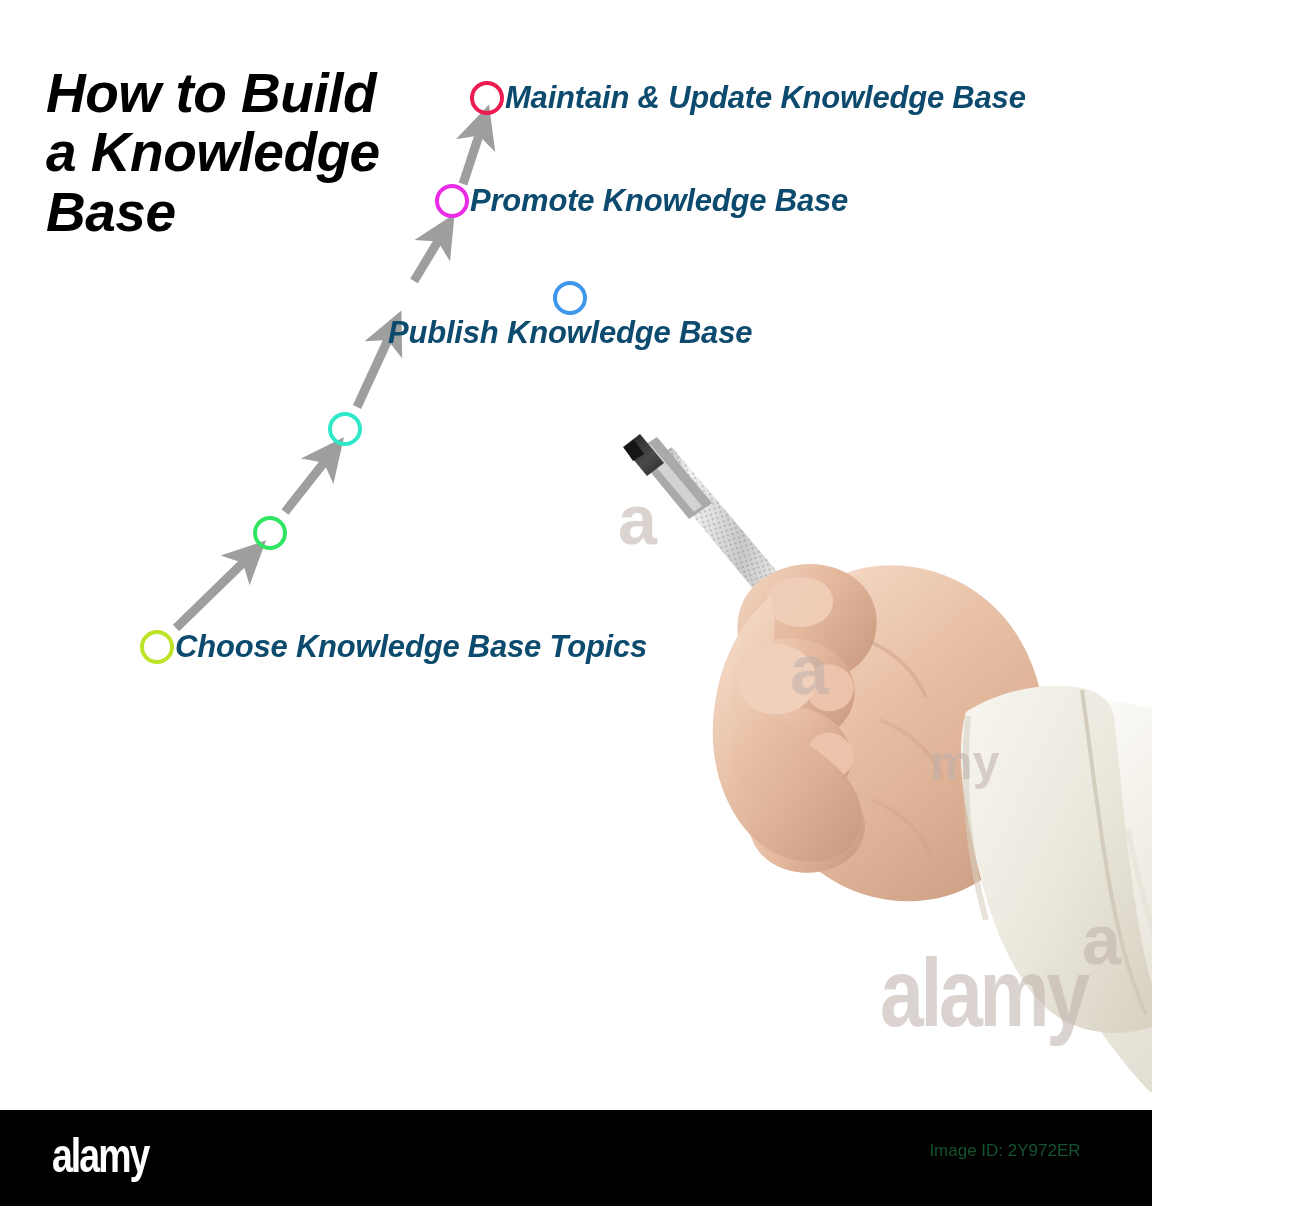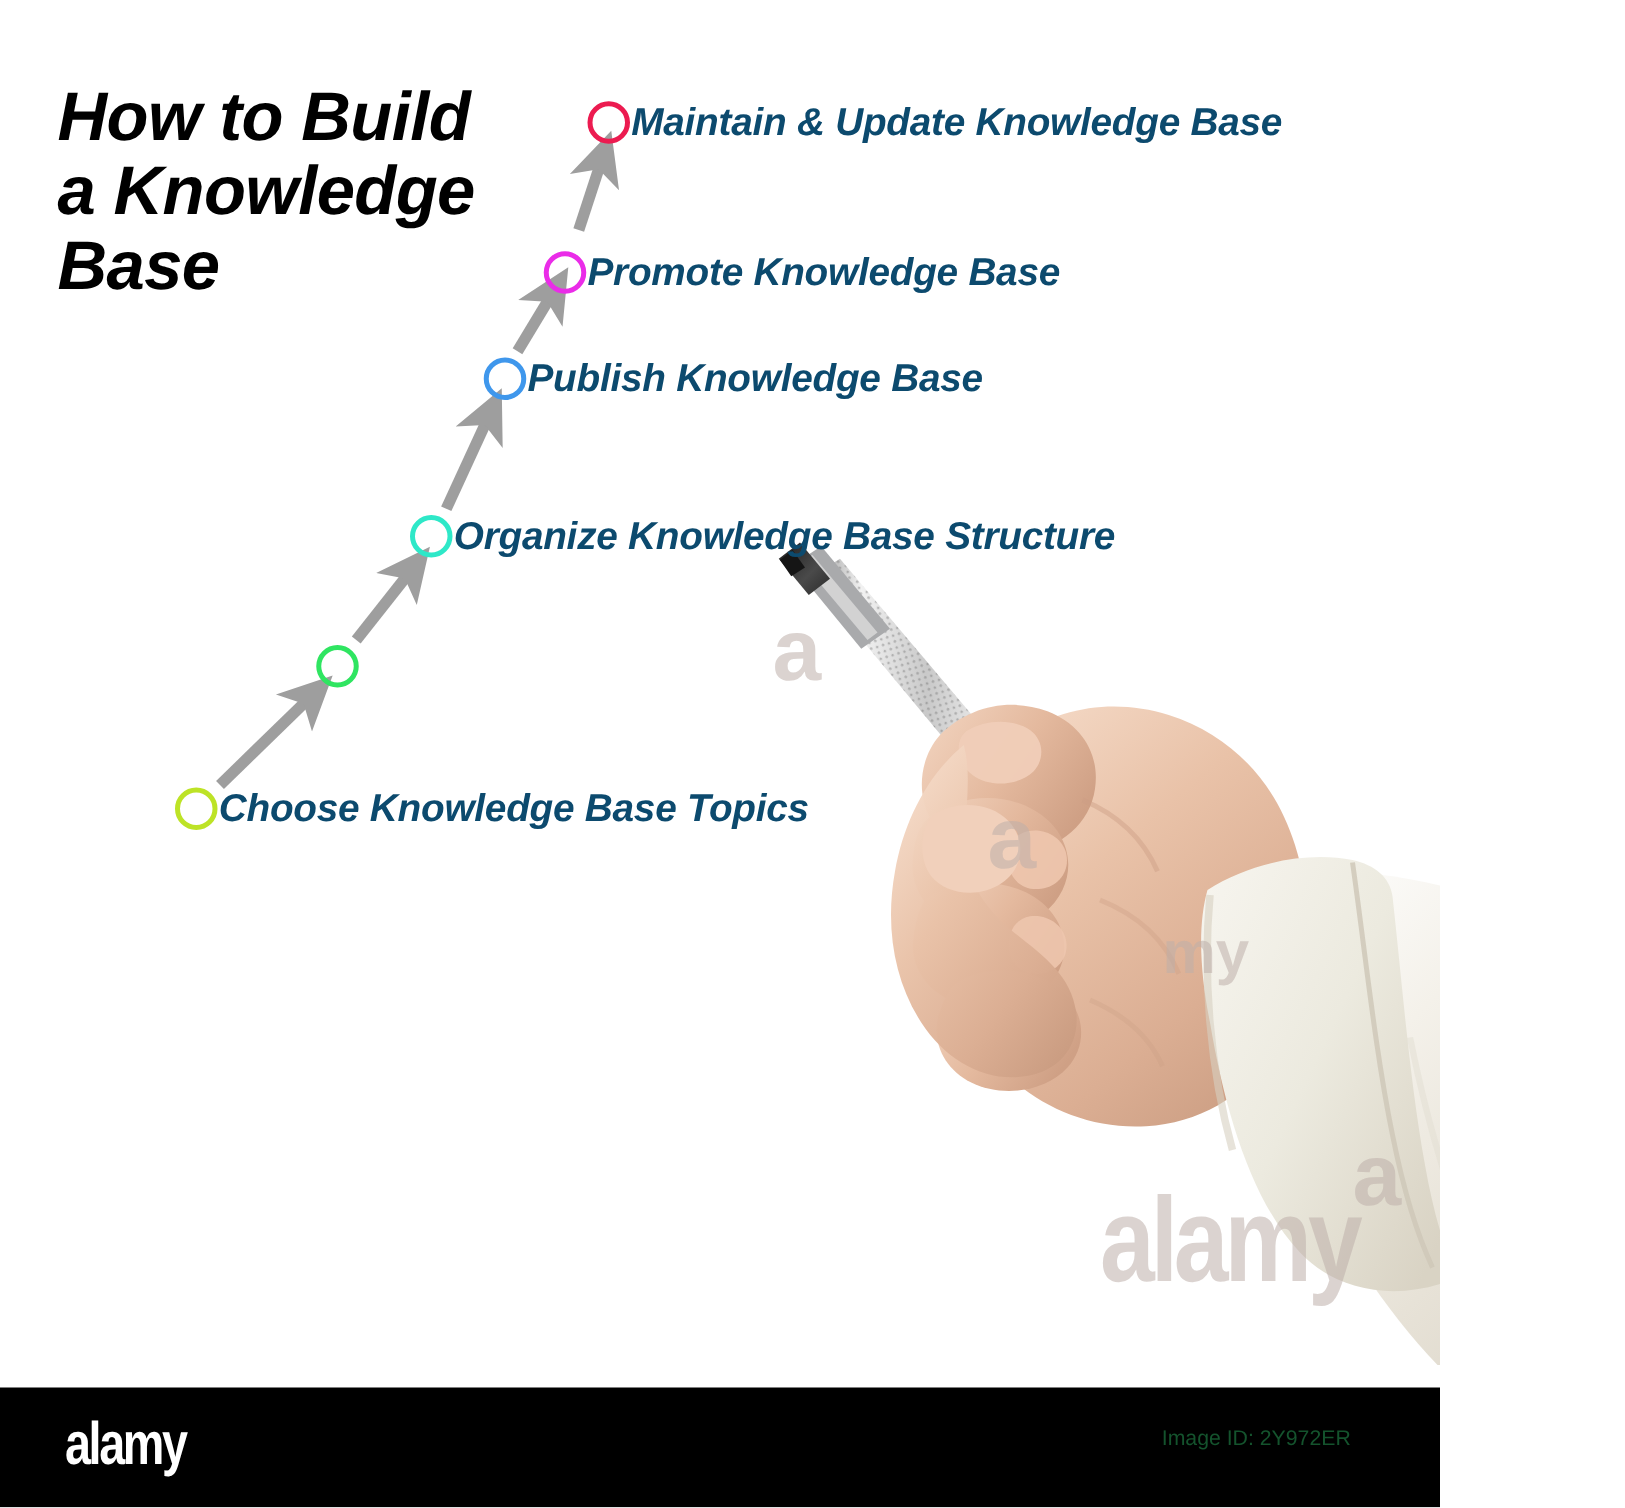--- a/index.html
+++ b/index.html
@@ -311,29 +311,28 @@
       <span class="step-circle" style="border-color:#bde326;"></span>
       <span class="step-label">Choose Knowledge Base Topics</span>
     </div>
 
     <div class="step" style="left:253px; top:511px;">
       <span class="step-circle" style="border-color:#2fe561;"></span>
     </div>
 
     <div class="step" style="left:328px; top:407px;">
       <span class="step-circle" style="border-color:#2ee8c8;"></span>
-      <span class="step-label">Organize Knowledge Base Structure</span>
-    </div>
-
-    <div class="step" style="left:387px; top:281px;">
+    </div>
+
+    <div class="step" style="left:387px; top:281px;flex-direction:column;">
       <span class="step-circle" style="border-color:#3f97ec;"></span>
       <span class="step-label">Publish Knowledge Base</span>
     </div>
 
-    <div class="step" style="left:435px; top:196px;">
+    <div class="step" style="left:435px; top:179px;">
       <span class="step-circle" style="border-color:#ea2ce8;"></span>
       <span class="step-label">Promote Knowledge Base</span>
     </div>
 
     <div class="step" style="left:470px; top:76px;">
       <span class="step-circle" style="border-color:#ec1b50;"></span>
       <span class="step-label">Maintain &amp; Update Knowledge Base</span>
     </div>
   </div>
 

